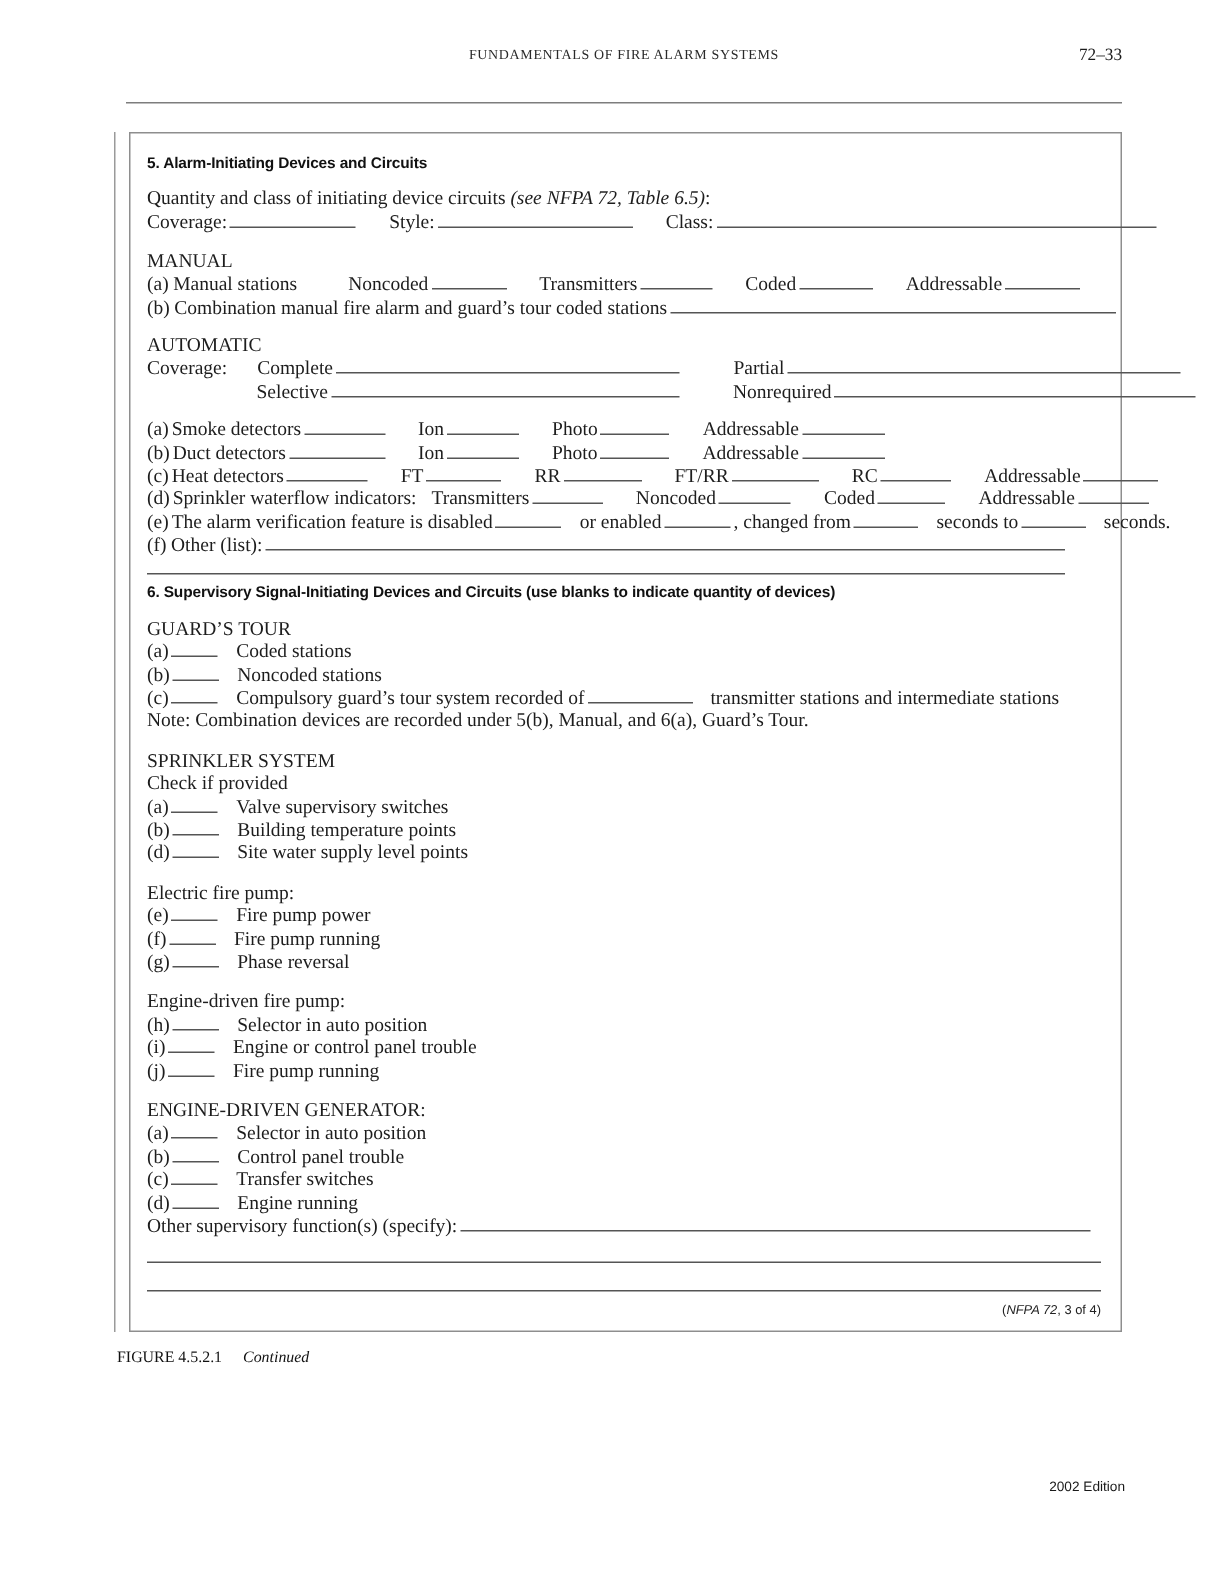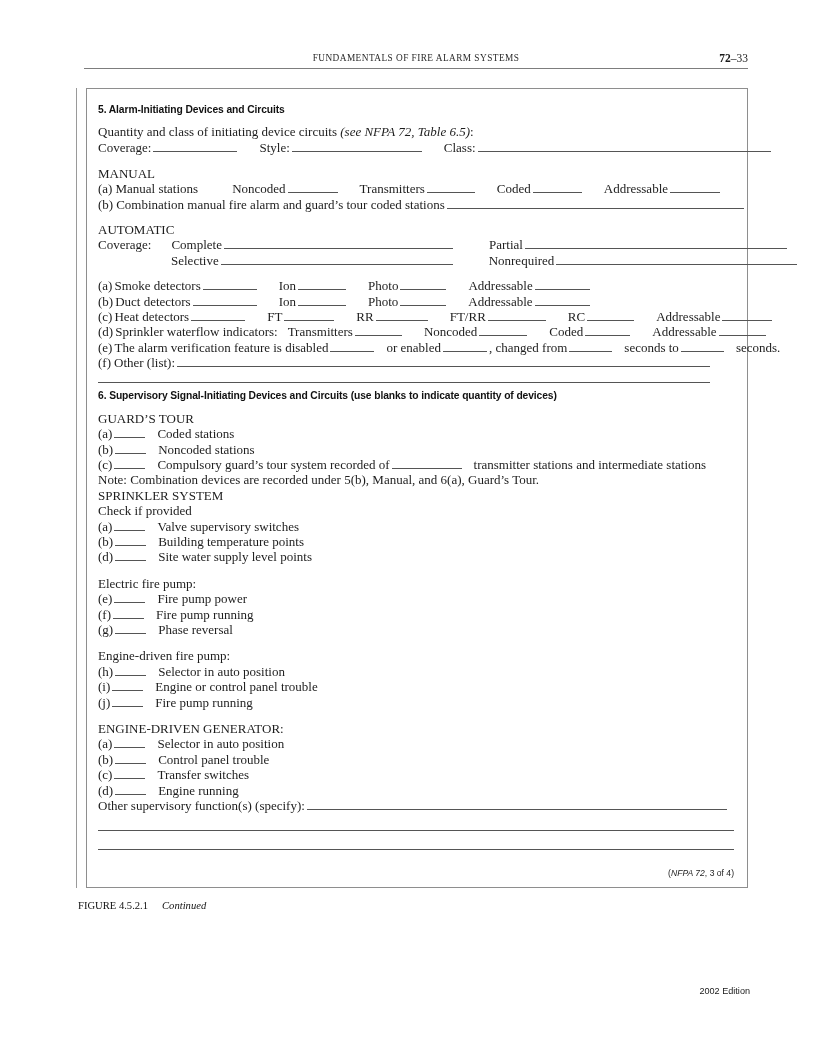--- a/index.html
+++ b/index.html
@@ -13,21 +13,21 @@
     position: relative;
     font-family: "Liberation Serif", serif;
     color: #1a1a1a;
     overflow: hidden;
   }
 
   
   .running-head {
     position: absolute;
     left: 84px;
-    top: 53px;
+    top: 32px;
     width: 664px;
     height: 22px;
   }
   .rh-title {
     position: absolute;
     left: 0;
     top: 0;
     width: 100%;
     text-align: center;
     font-family: "Liberation Serif", serif;
@@ -38,21 +38,21 @@
   .rh-page {
     position: absolute;
     right: 0;
     top: -1px;
     font-family: "Liberation Serif", serif;
     font-size: 11.5px;
     color: #1a1a1a;
     white-space: nowrap;
   }
   .rh-page .pp {
-    font-weight: bold;
+    font-weight: normal;
   }
   .rh-rule {
     position: absolute;
     left: 84px;
     top: 68px;
     width: 664px;
     height: 1px;
     background: #7d7d7d;
   }
 
@@ -239,21 +239,21 @@
       <span>(a)</span><span class="blk" style="width:31px;"></span><span class="gap-sm"></span><span>Coded stations</span>
     </div>
     <div class="txt">
       <span>(b)</span><span class="blk" style="width:31px;"></span><span class="gap-sm"></span><span>Noncoded stations</span>
     </div>
     <div class="txt">
       <span>(c)</span><span class="blk" style="width:31px;"></span><span class="gap-sm"></span><span>Compulsory guard’s tour system recorded of</span><span class="blk" style="width:70px;"></span><span class="gap-sm"></span><span>transmitter stations and intermediate stations</span>
     </div>
     <div class="txt">Note: Combination devices are recorded under 5(b), Manual, and 6(a), Guard’s Tour.</div>
 
-    <div class="txt" style="">SPRINKLER SYSTEM</div>
+    <div class="txt" style="margin-top:11px;">SPRINKLER SYSTEM</div>
     <div class="txt">Check if provided</div>
 
     <div class="txt">
       <span>(a)</span><span class="blk" style="width:31px;"></span><span class="gap-sm"></span><span>Valve supervisory switches</span>
     </div>
     <div class="txt">
       <span>(b)</span><span class="blk" style="width:31px;"></span><span class="gap-sm"></span><span>Building temperature points</span>
     </div>
     <div class="txt">
       <span>(d)</span><span class="blk" style="width:31px;"></span><span class="gap-sm"></span><span>Site water supply level points</span>

